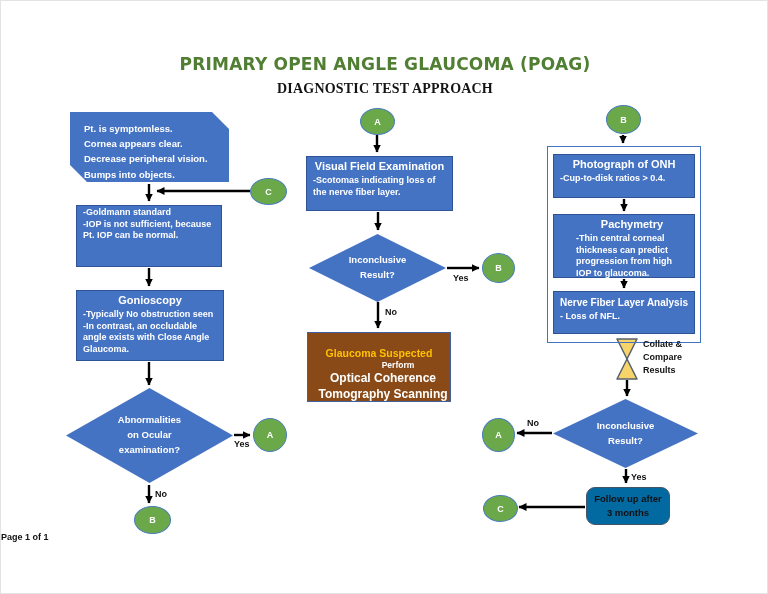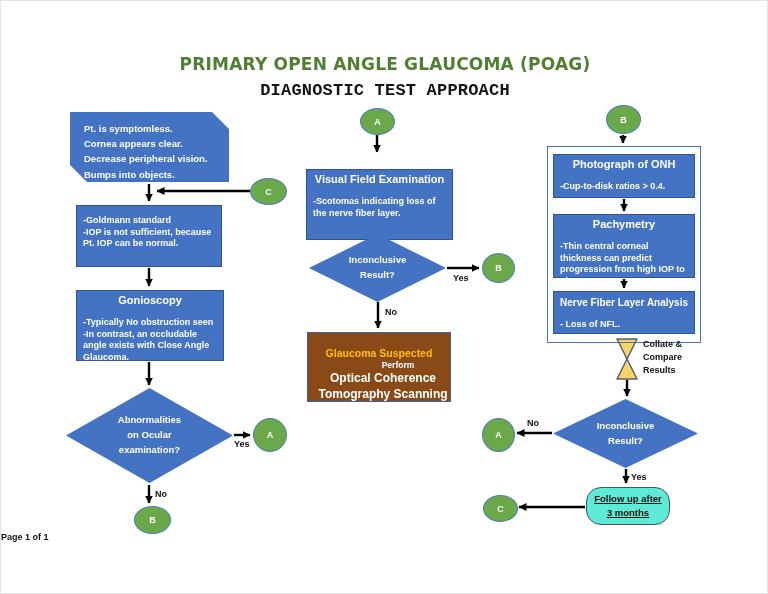--- a/index.html
+++ b/index.html
@@ -1,42 +1,42 @@
 <!DOCTYPE html>
 <html><head>
 <meta charset="utf-8">
 <style>
   html,body{margin:0;padding:0;background:#fff;}
   #page{position:relative;width:768px;height:594px;background:#ffffff;border:1px solid #e3e3e3;box-sizing:border-box;
         font-family:"Liberation Sans",sans-serif;overflow:hidden;}
   .abs{position:absolute;box-sizing:border-box;}
   .hdr-title{width:768px;text-align:center;top:53px;left:0;color:#507e32;font-family:"DejaVu Sans",sans-serif;
              font-weight:bold;font-size:17px;letter-spacing:.2px;}
-  .hdr-sub{width:768px;text-align:center;top:80px;left:0;color:#141414;font-family:Liberation Mono, monospace;
-           font-weight:bold;font-size:17px;letter-spacing:.2px;}
+  .hdr-sub{width:768px;text-align:center;top:80px;left:0;color:#141414;font-family:Liberation Serif, serif;
+           font-weight:bold;font-size:14px;letter-spacing:.2px;}
   .box{background:#4573c4;border:1px solid #2f5496;color:#fff;}
   .btitle{font-weight:bold;font-size:11px;text-align:center;padding-top:2px;line-height:1.35;}
   .btitle.t-sm{font-size:10px;padding-top:4px;}
-  .bbody{font-size:9px;font-weight:600;line-height:1.3;padding:1px 5px 0 6px;white-space:pre-line;margin-top:8px;}
+  .bbody{font-size:9px;font-weight:600;line-height:1.3;padding:1px 5px 0 6px;white-space:pre-line;}
   .snip{background:#4573c4;color:#fff;clip-path:polygon(0 0,calc(100% - 17px) 0,100% 17px,100% 100%,17px 100%,0 calc(100% - 17px));
         font-size:9.5px;font-weight:600;line-height:1.6;padding:9px 6px 0 14px;white-space:pre-line;}
   .diamond{background:#4573c4;clip-path:polygon(50% 0,100% 50%,50% 100%,0 50%);color:#fff;display:flex;
            align-items:center;justify-content:center;text-align:center;font-size:9.5px;font-weight:600;
            line-height:1.55;white-space:pre-line;}
   .circle{background:#6aa84a;border:1.5px solid #4a7ebb;border-radius:50%;color:#fff;display:flex;
           align-items:center;justify-content:center;font-weight:bold;font-size:9px;}
   .lbl{font-size:9px;font-weight:bold;color:#111;white-space:pre-line;line-height:1.45;}
   .frame{background:transparent;border:1.5px solid #4573c4;}
   .brown{background:#8a4a17;border:1px solid #41619e;color:#fff;text-align:center;}
   .brown .hl{color:#ffc000;font-weight:bold;font-size:10.5px;padding-top:14px;}
   .brown .sub{font-weight:bold;font-size:8.5px;padding-top:1px;margin-left:38px;}
   .brown .act{font-weight:bold;font-size:12px;line-height:1.3;padding:1px 0 0 8px;}
-  .followup{background:#5eead4;border:1.5px solid #44546a;border-radius:15px;color:#111;display:flex;
+  .followup{background:#0369a1;border:1.5px solid #44546a;border-radius:9px;color:#111;display:flex;
             align-items:center;justify-content:center;text-align:center;font-size:9.5px;font-weight:600;
-            line-height:1.5;white-space:pre-line;text-decoration:underline;}
+            line-height:1.5;white-space:pre-line;}
   .footer{width:692px;text-align:left;top:531px;left:0;color:#111;font-weight:bold;font-size:9px;}
 </style>
 </head>
 <body>
 
 <div id="page">
 
   <svg class="abs" style="left:0;top:0;" width="768" height="594">
     <defs>
       <marker id="ah" markerWidth="9" markerHeight="9" refX="7.5" refY="4" orient="auto" markerUnits="userSpaceOnUse">
@@ -94,21 +94,21 @@
 examination?</div>
 
   <div class="abs lbl" style="left:233px;top:437px;">Yes</div>
   <div class="abs circle" style="left:252px;top:417px;width:34px;height:34px;">A</div>
 
   <div class="abs lbl" style="left:154px;top:487px;">No</div>
   <div class="abs circle" style="left:133px;top:505px;width:37px;height:28px;">B</div>
 
   <div class="abs circle" style="left:359px;top:107px;width:35px;height:27px;">A</div>
 
-  <div class="abs box" style="left:305px;top:168px;width:147px;height:71px;">
+  <div class="abs box" style="left:305px;top:155px;width:147px;height:55px;">
     <div class="btitle">Visual Field Examination</div>
     <div class="bbody">-Scotomas indicating loss of the nerve fiber layer.</div>
   </div>
 
   <div class="abs diamond" style="left:308px;top:233px;width:137px;height:68px;">Inconclusive
 Result?</div>
 
   <div class="abs lbl" style="left:452px;top:271px;">Yes</div>
   <div class="abs circle" style="left:481px;top:252px;width:33px;height:30px;">B</div>
 
@@ -122,21 +122,21 @@
 
   <div class="abs circle" style="left:605px;top:104px;width:35px;height:29px;">B</div>
 
   <div class="abs frame" style="left:546px;top:145px;width:154px;height:197px;"></div>
 
   <div class="abs box" style="left:552px;top:153px;width:142px;height:44px;">
     <div class="btitle">Photograph of ONH</div>
     <div class="bbody">-Cup-to-disk ratios &gt; 0.4.</div>
   </div>
 
-  <div class="abs box" style="left:552px;top:213px;width:142px;height:64px;">
+  <div class="abs box" style="left:552px;top:213px;width:142px;height:64px;padding-left:16px;">
     <div class="btitle">Pachymetry</div>
     <div class="bbody">-Thin central corneal thickness can predict progression from high IOP to glaucoma.</div>
   </div>
 
   <div class="abs box" style="left:552px;top:290px;width:142px;height:43px;">
     <div class="btitle t-sm">Nerve Fiber Layer Analysis</div>
     <div class="bbody">- Loss of NFL.</div>
   </div>
 
   <div class="abs lbl" style="left:642px;top:337px;width:70px;">Collate &amp;

